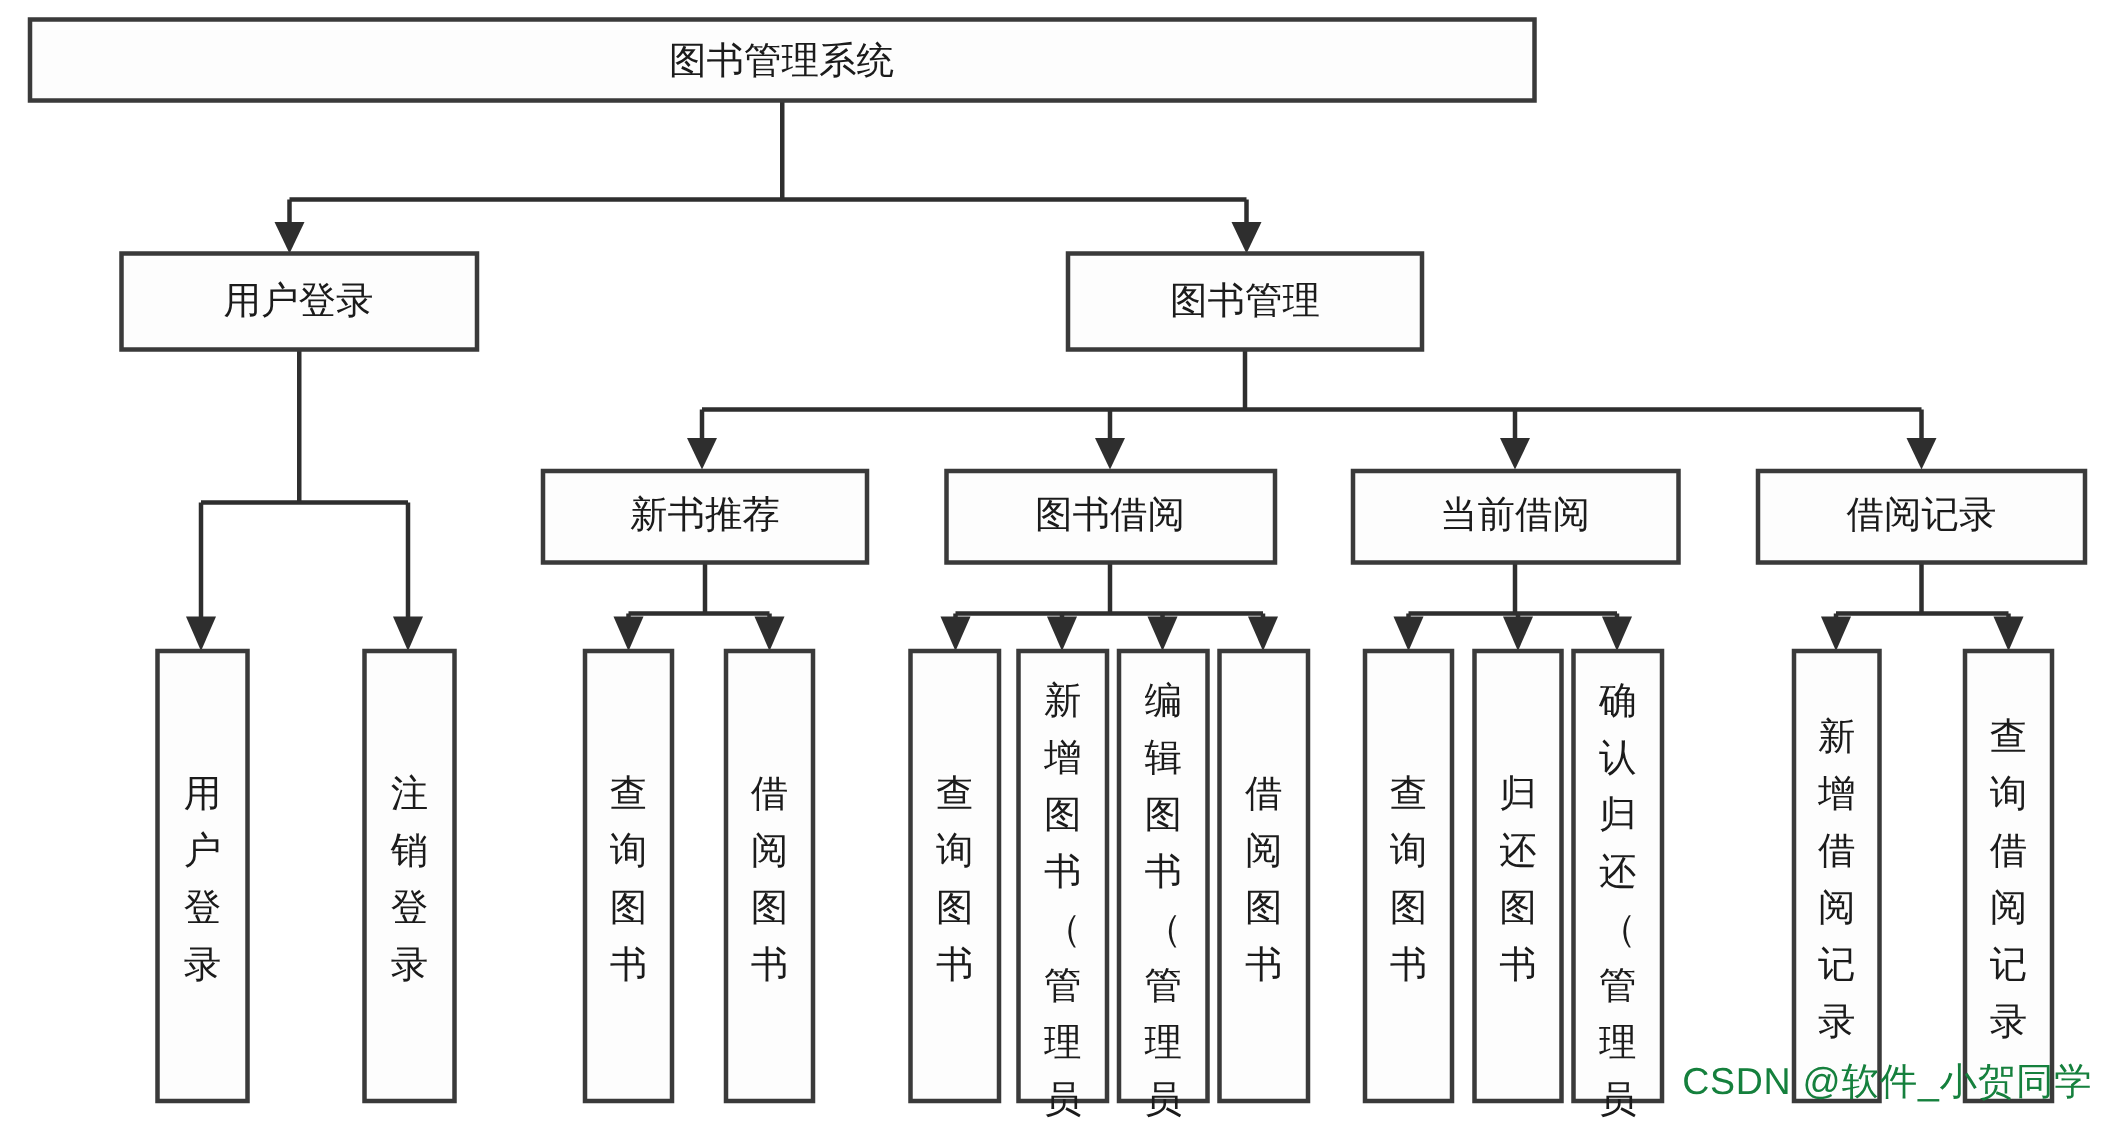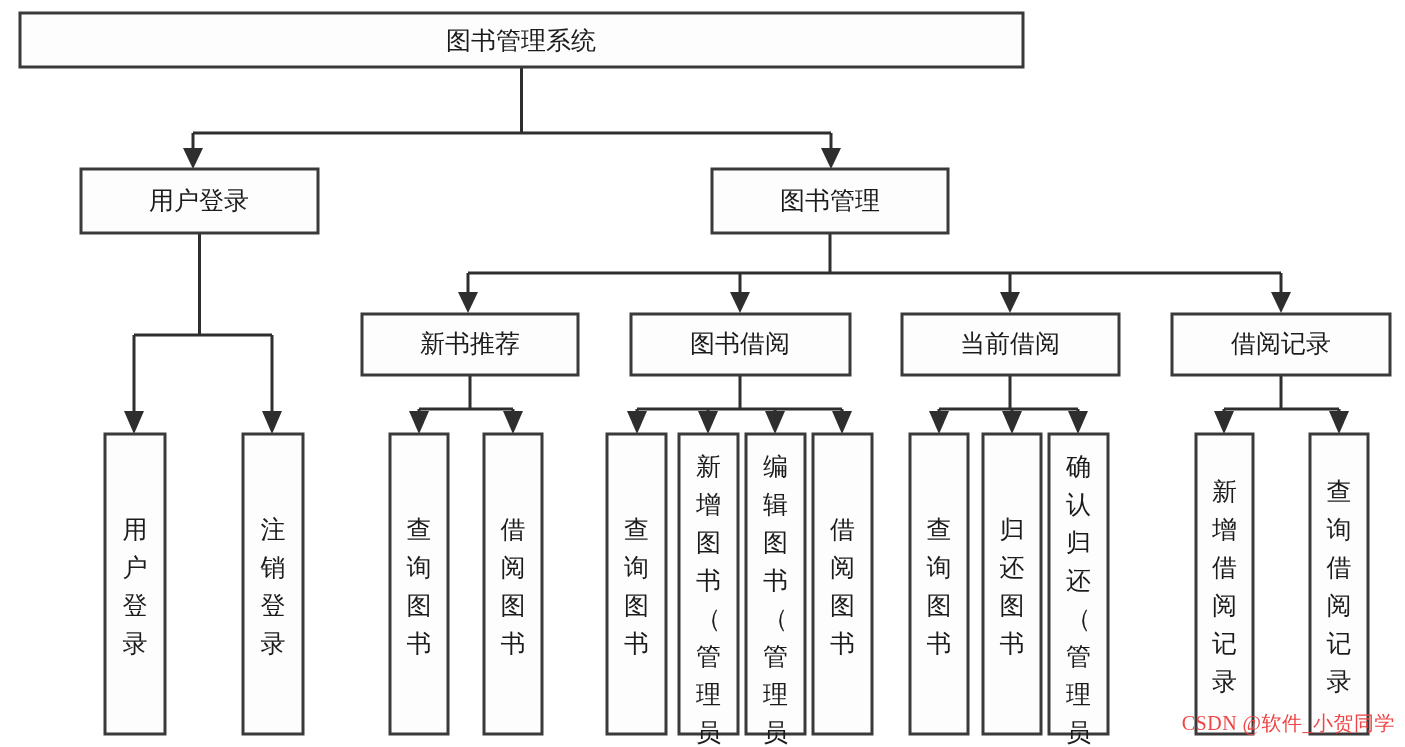--- a/index.html
+++ b/index.html
@@ -50,23 +50,23 @@
     fill: none;
   }
   .arrow-head {
     fill: #2e2e2e;
     stroke: none;
   }
   .watermark {
     position: absolute;
     right: 10px;
     bottom: 6px;
-    font-family: Liberation Serif, serif;
-    font-size: 20px;
-    color: #ef4444;
+    font-family: Liberation Sans, sans-serif;
+    font-size: 25px;
+    color: #15803d;
     white-space: nowrap;
     letter-spacing: 0.5px;
     user-select: none;
   }
 </style>
 </head>
 <body>
 
 <div id="diagram-root">
   <svg class="diagram" viewBox="0 0 1405 747" xmlns="http://www.w3.org/2000/svg">

